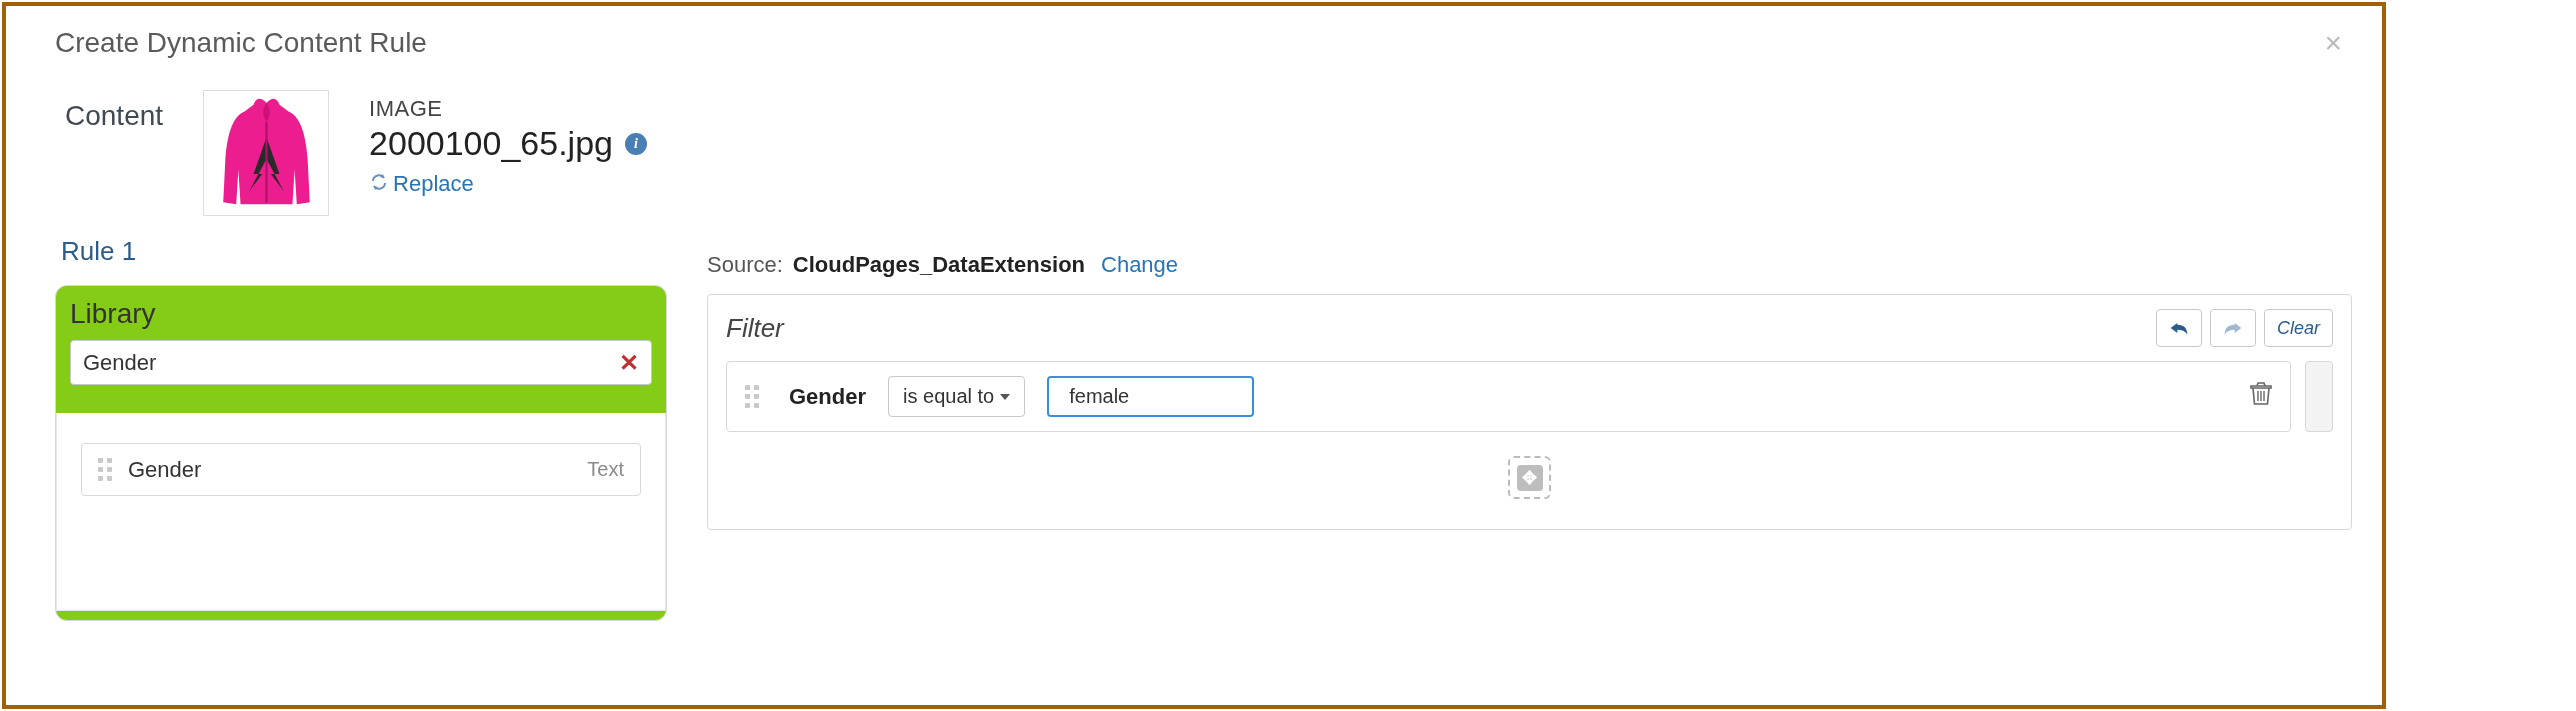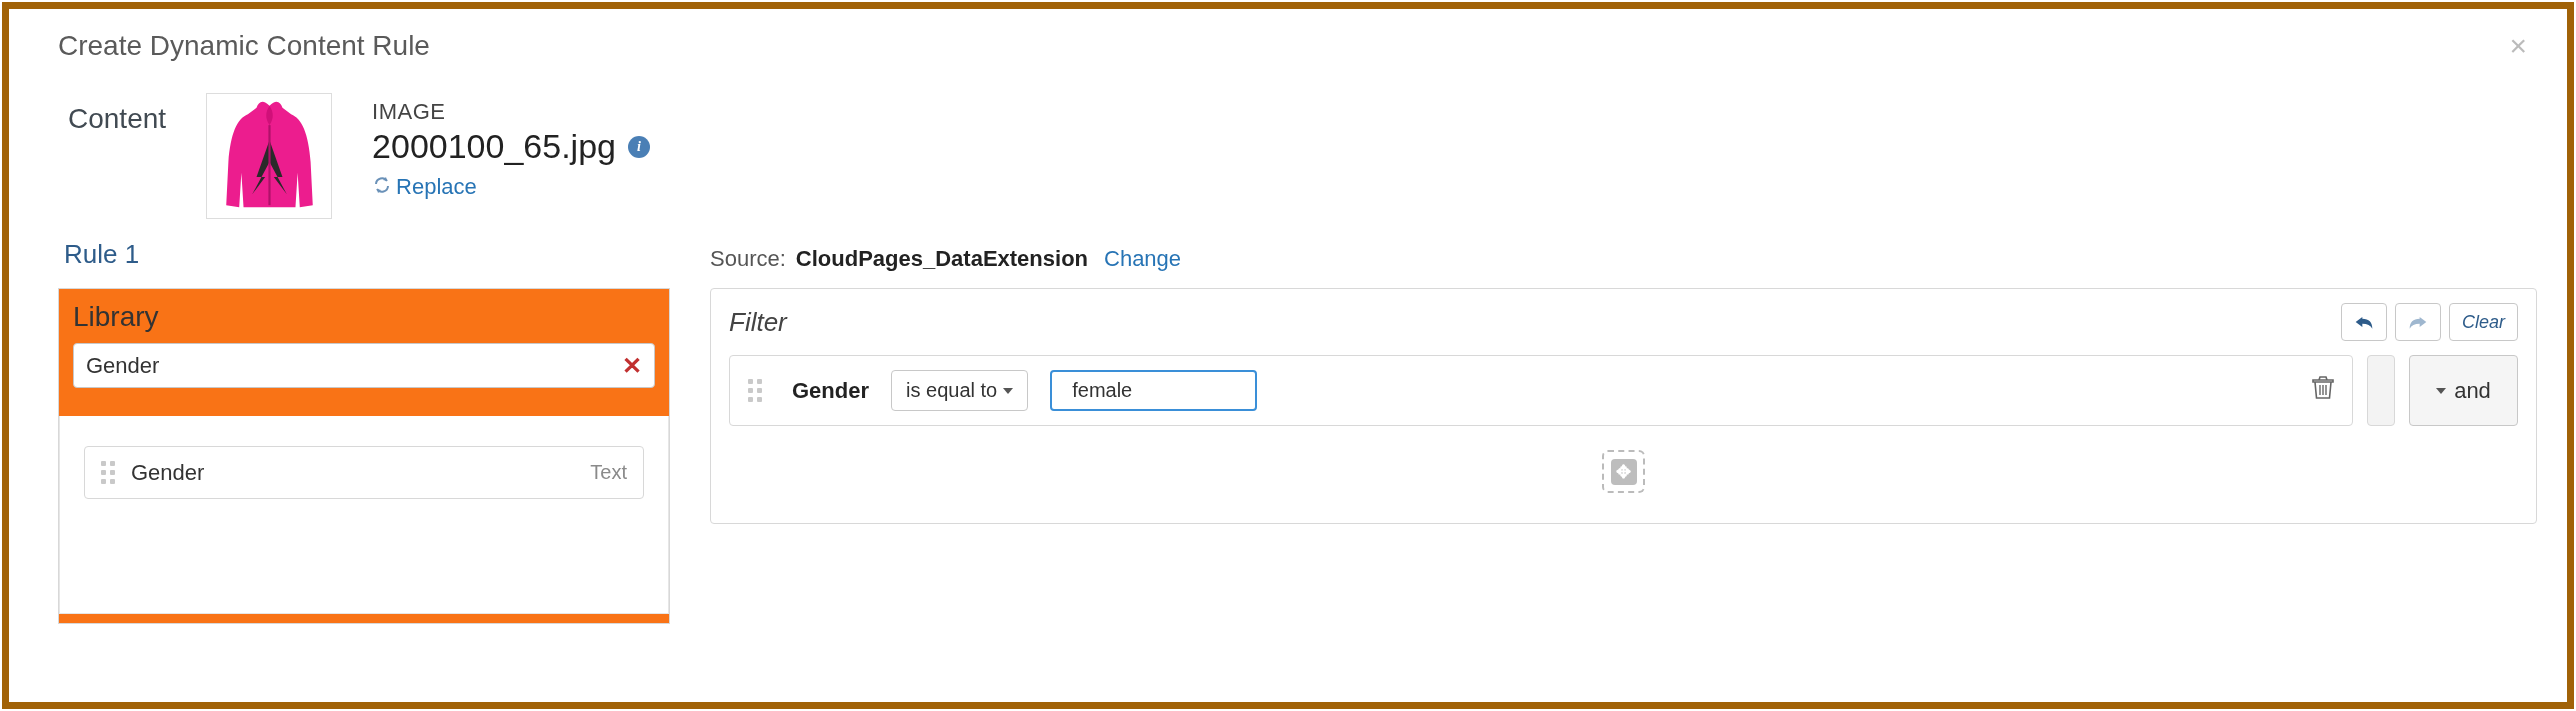--- a/index.html
+++ b/index.html
@@ -5,22 +5,22 @@
   * { box-sizing: border-box; margin: 0; padding: 0; }
   body {
     font-family: -apple-system, BlinkMacSystemFont, "Segoe UI", Arial, sans-serif;
     background: #fff;
     width: 2576px;
     height: 711px;
     overflow: hidden;
     transform-origin: top left;
   }
   .modal {
-    border: 7px solid #a16207;
-    width: 2572px;
+    border: 4px solid #a16207;
+    width: 2384px;
     height: 707px;
     margin: 2px;
     position: relative;
     background: #fff;
   }
   .modal-header {
     display: flex;
     align-items: center;
     justify-content: space-between;
     padding: 20px 30px 10px 49px;
@@ -101,22 +101,22 @@
   .rule-title {
     color: #2e5c8a;
     font-size: 26px;
     font-weight: 400;
     margin-bottom: 18px;
     padding-left: 6px;
   }
 
   .library-panel {
     border: 1px solid #d8d8d8;
-    border-radius: 0;
-    background: #f97316;
+    border-radius: 12px;
+    background: #84cc16;
     padding: 12px 14px 0 14px;
     height: 336px;
   }
   .library-title {
     font-size: 28px;
     color: #333;
     margin-bottom: 10px;
   }
   .search-wrap {
     position: relative;
@@ -163,21 +163,21 @@
     margin-right: 16px;
   }
   .drag-dots span { width:5px;height:5px;background:#c9c9c9;border-radius:1px;display:block; }
   .attr-name { font-size: 22px; color: #333; flex:1; }
   .attr-type { font-size: 20px; color: #8a8a8a; }
 
   .source-row {
     display: flex; align-items: center; gap: 10px;
     font-size: 22px;
     margin-bottom: 16px;
-    margin-top: 7px;
+    margin-top: 16px;
   }
   .source-label { color: #555; }
   .source-name { color: #222; font-weight: 600; }
   .source-change { color: #2774b5; cursor: pointer; margin-left: 6px; }
 
   .filter-panel {
     border: 1px solid #d8d8d8;
     border-radius: 4px;
     padding: 14px 18px 30px 18px;
     background: #fff;
@@ -383,24 +383,20 @@
             <div class="trash-icon">
               <svg width="22" height="24" viewBox="0 0 22 24">
                 <path d="M3 6 L19 6 L17.5 22 L4.5 22 Z M1 4 L21 4 L21 6 L1 6 Z M8 1 L14 1 L15 4 L7 4 Z" fill="none" stroke="#666" stroke-width="1.6"></path>
                 <line x1="8" y1="9" x2="8" y2="19" stroke="#666" stroke-width="1.4"></line>
                 <line x1="11" y1="9" x2="11" y2="19" stroke="#666" stroke-width="1.4"></line>
                 <line x1="14" y1="9" x2="14" y2="19" stroke="#666" stroke-width="1.4"></line>
               </svg>
             </div>
           </div>
           <div class="bracket-stub"></div>
-          <div class="and-btn">
-            <span class="caret-down"></span>
-            <span>and</span>
-          </div>
         </div>
 
         <div class="drop-zone">
           <div class="drop-icon">
             <div class="drop-icon-inner">✥</div>
           </div>
         </div>
       </div>
     </div>
   </div>

